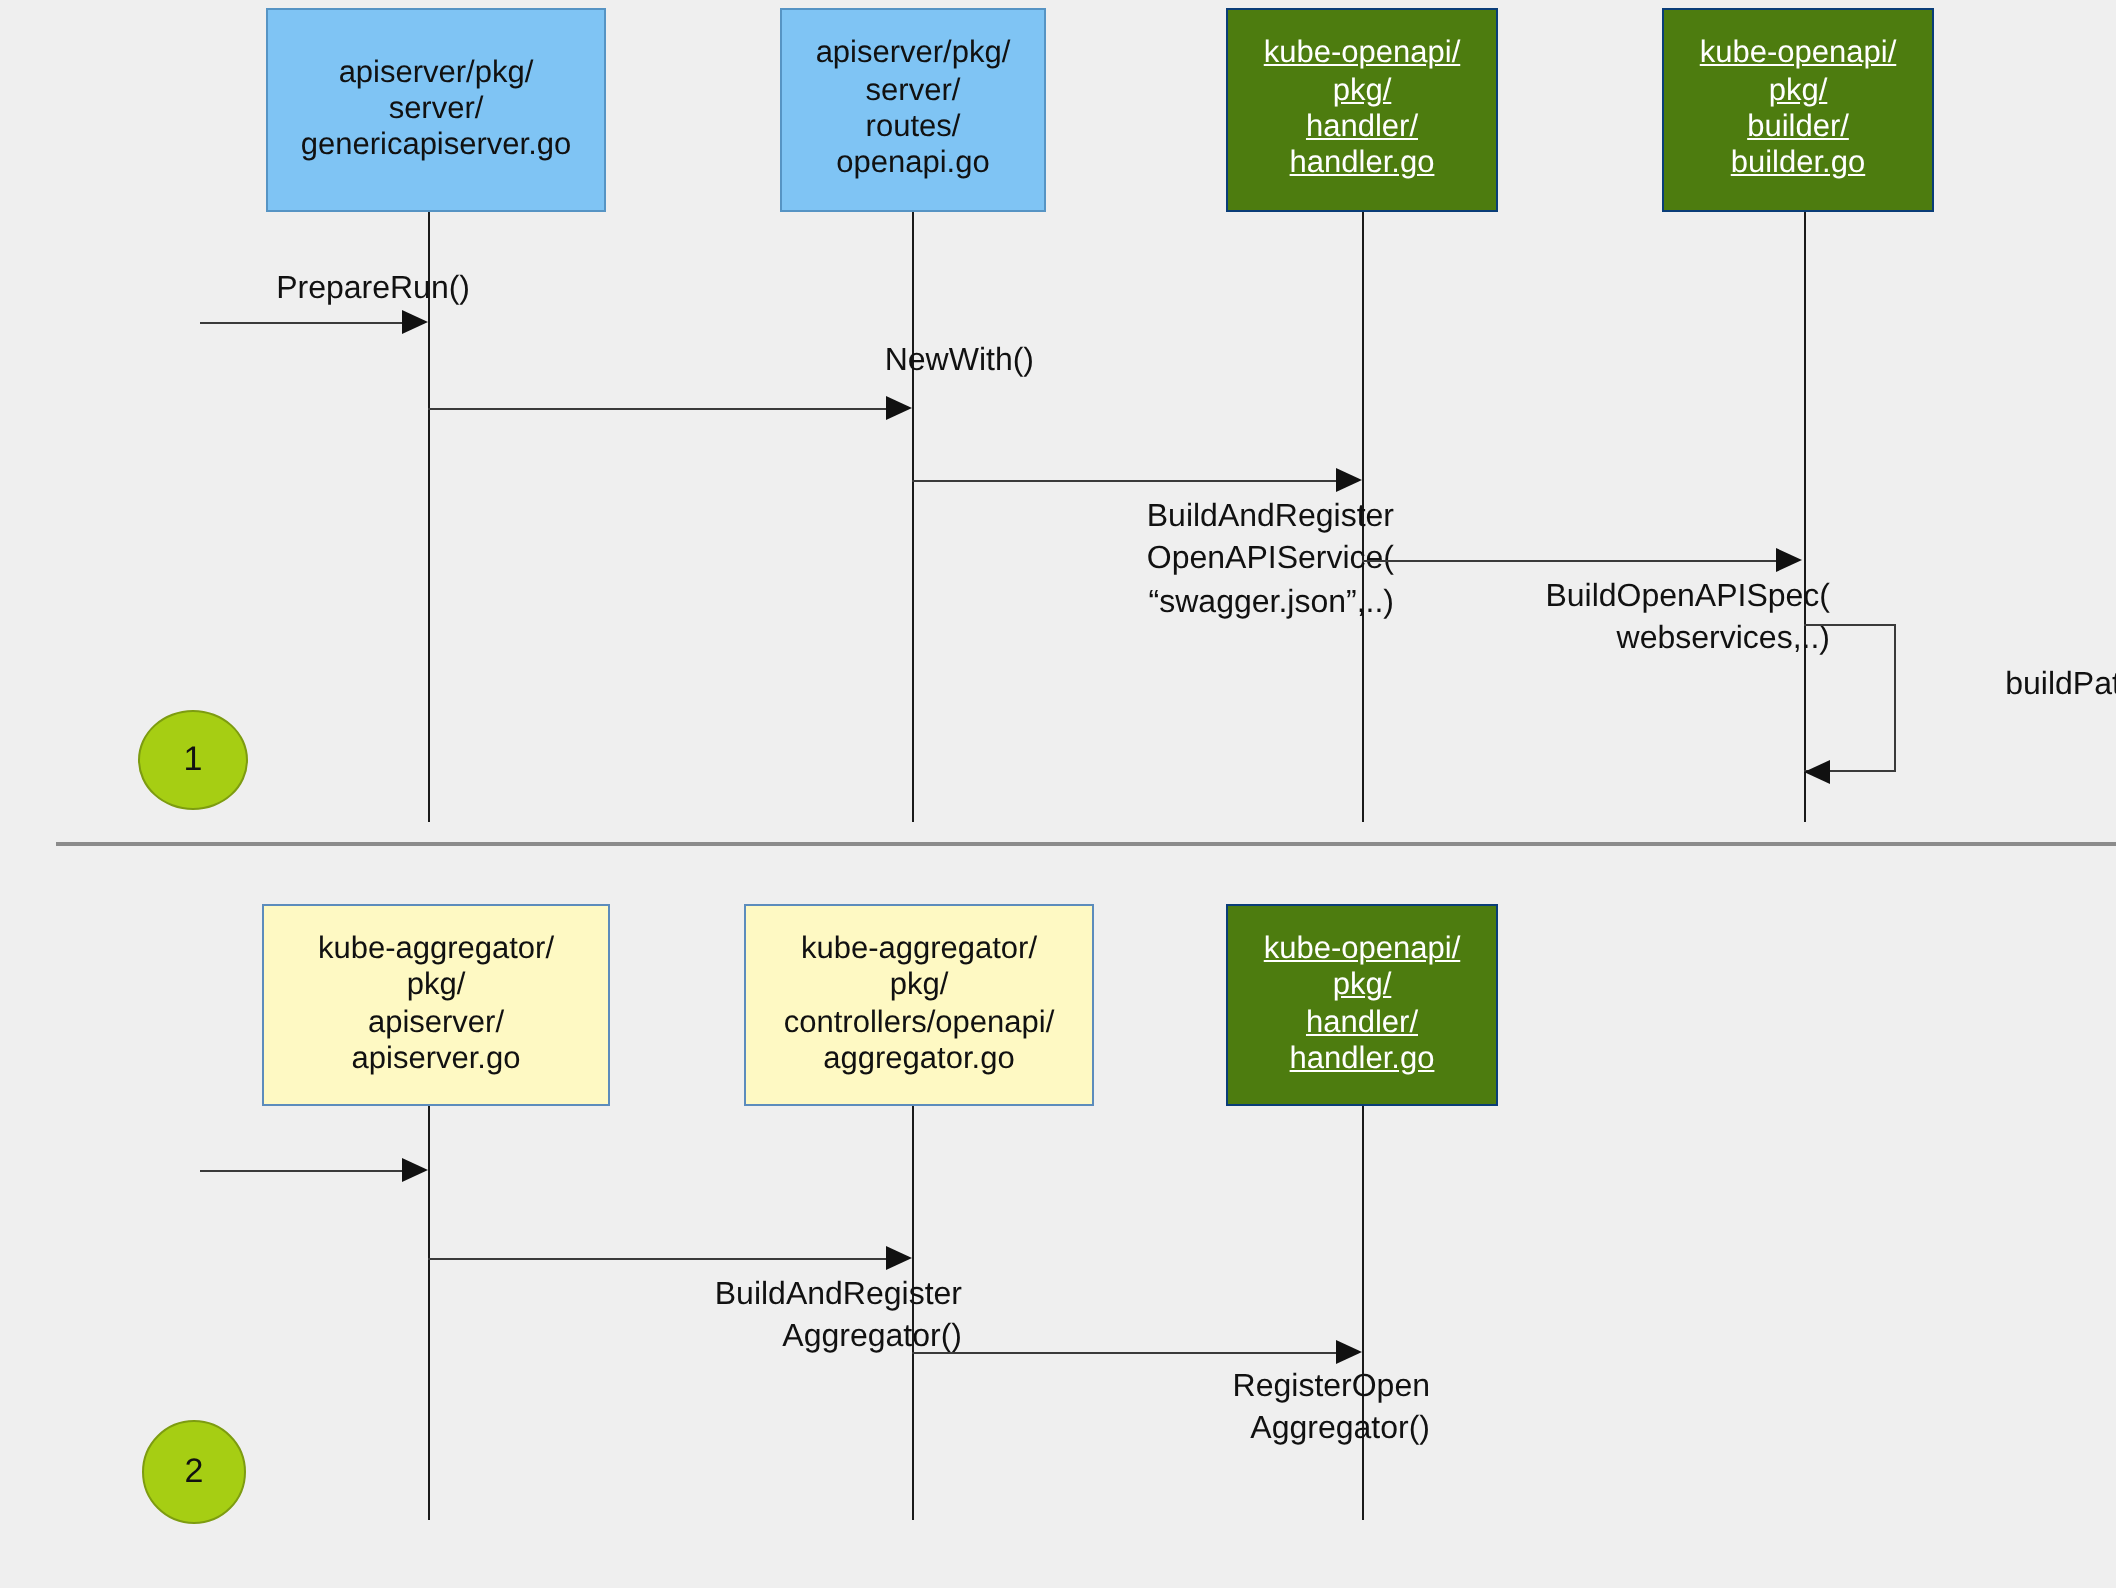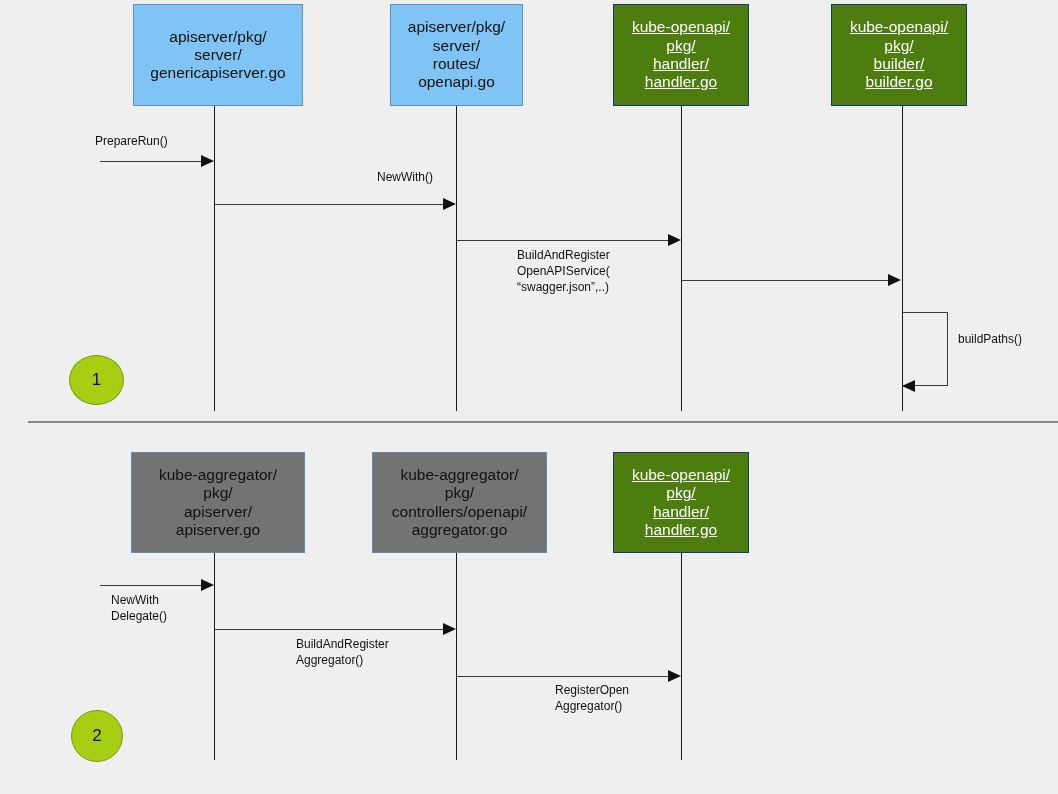--- a/index.html
+++ b/index.html
@@ -52,21 +52,21 @@
     padding: 2px 4px;
     border: 1px solid #5a8fbf;
     white-space: pre-line;
   }
   .participant.light {
     background: #7fc4f4;
     color: #111111;
     border-color: #5694c4;
   }
   .participant.mid {
-    background: #737373;
+    background: #fef9c3;
     color: #111111;
     border-color: #5c8cbc;
   }
   .participant.dark {
     background: #4d7c0f;
     color: #ffffff;
     border-color: #0a3d78;
     text-decoration: underline;
   }
 
@@ -90,25 +90,25 @@
     border-top: 6px solid transparent;
     border-bottom: 6px solid transparent;
     border-left: 13px solid #111111;
   }
   .msg-head.left {
     border-left: none;
     border-right: 13px solid #111111;
   }
   .msg-label {
     position: absolute;
-    font-size: 12px;
+    font-size: 16px;
     color: #111111;
     line-height: 1.33;
     white-space: pre-line;
-    text-align: left;
+    text-align: right;
   }
 
   
   .self-loop {
     position: absolute;
     box-sizing: border-box;
     border-top: 1px solid #3a3a3a;
     border-right: 1px solid #3a3a3a;
     border-bottom: 1px solid #3a3a3a;
     border-left: none;
@@ -167,20 +167,22 @@
     <div class="msg-label" style="left:349px; top:170px; width:140px;">NewWith()</div>
 
     <div class="msg-line" style="left:428px; top:240px; width:214px;"></div>
     <div class="msg-head" style="left:640px; top:234px;"></div>
     <div class="msg-label" style="left:489px; top:248px; width:180px;">BuildAndRegister
 OpenAPIService(
 “swagger.json”,..)</div>
 
     <div class="msg-line" style="left:653px; top:280px; width:209px;"></div>
     <div class="msg-head" style="left:860px; top:274px;"></div>
+    <div class="msg-label" style="left:697px; top:288px; width:190px;">BuildOpenAPISpec(
+webservices,..)</div>
 
     <div class="self-loop" style="left:874px; top:312px; width:46px; height:74px;"></div>
     <div class="msg-head left" style="left:874px; top:380px;"></div>
     <div class="msg-label" style="left:930px; top:332px; width:130px;">buildPaths()</div>
 
     <div class="step-marker" style="left:41px; top:355px; width:53px; height:48px;">1</div>
   </div>
 
   <div class="section-divider"></div>
 
@@ -200,22 +202,20 @@
 pkg/
 handler/
 handler.go</div>
 
     <div class="lifeline" style="left:186px; top:130px; height:207px;"></div>
     <div class="lifeline" style="left:428px; top:130px; height:207px;"></div>
     <div class="lifeline" style="left:653px; top:130px; height:207px;"></div>
 
     <div class="msg-line" style="left:72px; top:162px; width:103px;"></div>
     <div class="msg-head" style="left:173px; top:156px;"></div>
-    <div class="msg-label" style="left:83px; top:170px; width:120px;">NewWith
-Delegate()</div>
 
     <div class="msg-line" style="left:186px; top:206px; width:231px;"></div>
     <div class="msg-head" style="left:415px; top:200px;"></div>
     <div class="msg-label" style="left:268px; top:214px; width:185px;">BuildAndRegister
 Aggregator()</div>
 
     <div class="msg-line" style="left:428px; top:253px; width:214px;"></div>
     <div class="msg-head" style="left:640px; top:247px;"></div>
     <div class="msg-label" style="left:527px; top:260px; width:160px;">RegisterOpen
 Aggregator()</div>

